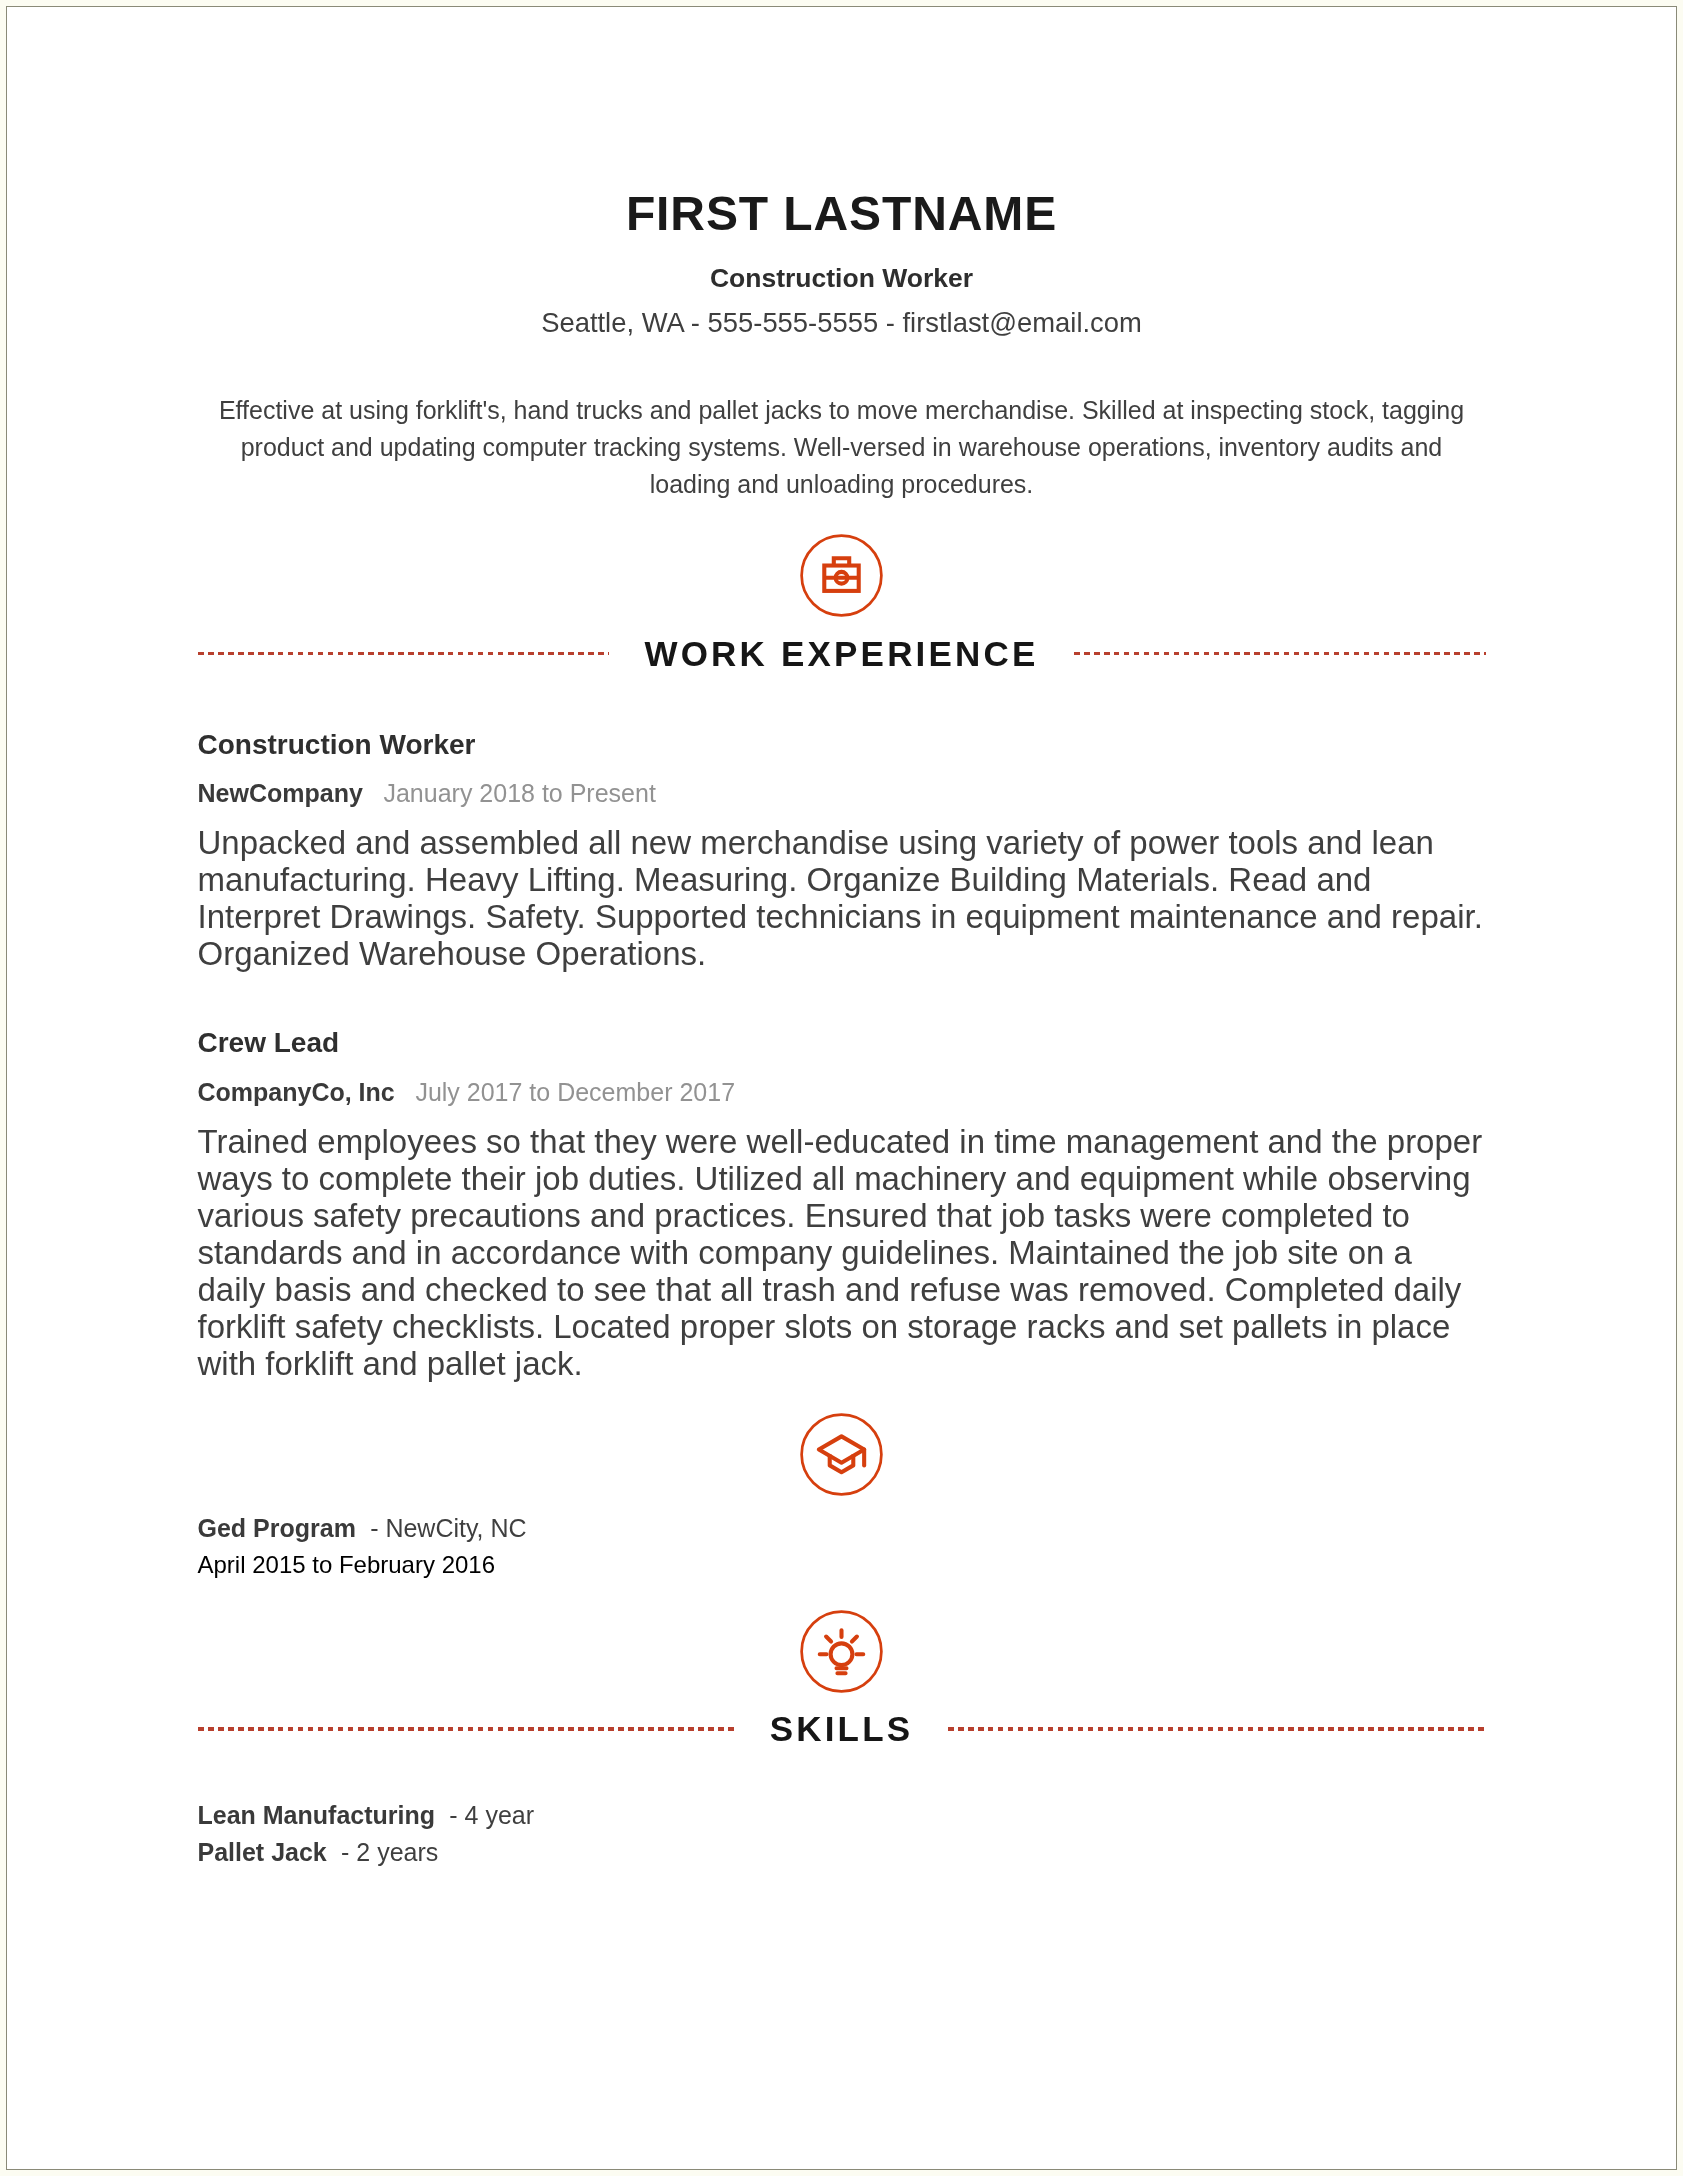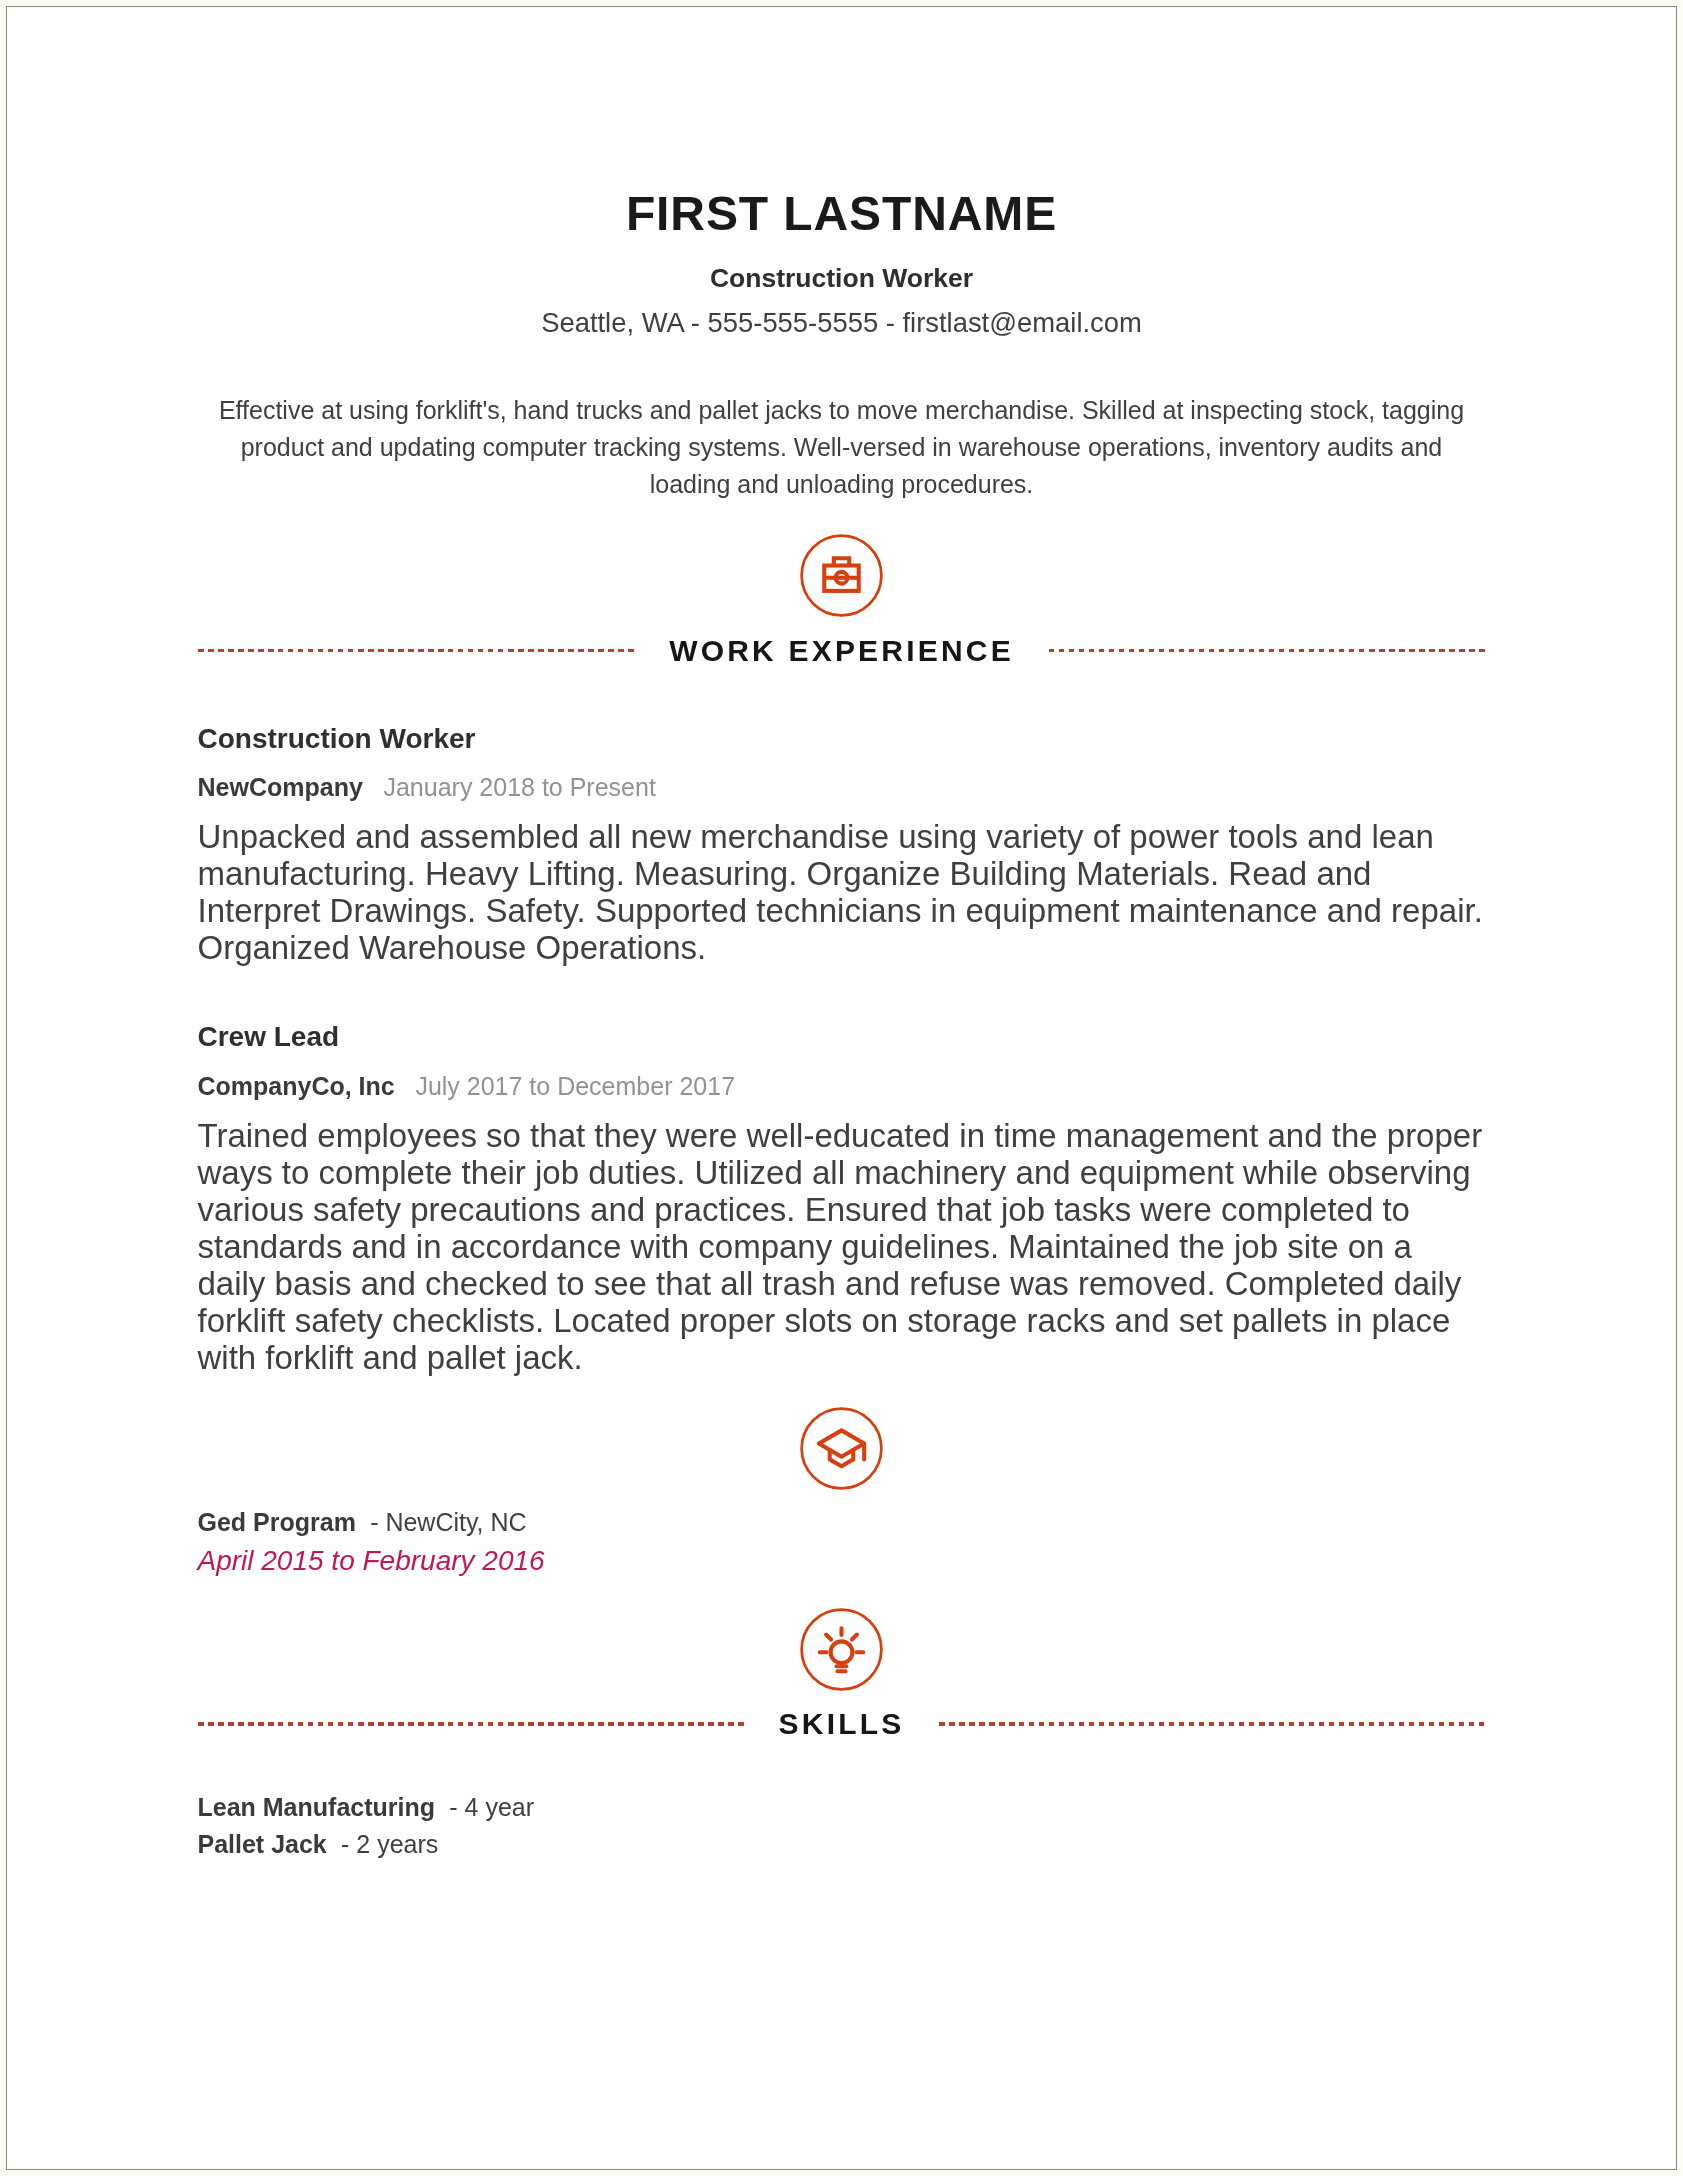--- a/index.html
+++ b/index.html
@@ -36,37 +36,37 @@
 
   
   .section-head { margin-top: 29px; display: flex; flex-direction: column; align-items: center; }
   .icon-circle { width: 87px; height: 87px; display: block; }
   .rule-row { display: flex; align-items: center; width: 100%; margin-top: 14.6px; }
   .rule {
     flex: 1; height: 3.7px;
     background: repeating-linear-gradient(90deg, #b8402e 0 5.5px, transparent 5.5px 10px);
   }
   .section-label {
-    margin: 0 35px; font-size: 30px; font-weight: bold;
+    margin: 0 35px; font-size: 35px; font-weight: bold;
     letter-spacing: 3.2px; color: #161616; white-space: nowrap;
   }
 
   
   .job-heading { margin-top: 55px; font-size: 28px; font-weight: bold; color: #2f2f2f; }
   .job-meta { margin-top: 18.3px; font-size: 25px; }
   .company { font-weight: bold; color: #3a3a3a; }
   .dates { color: #929292; margin-left: 13.7px; }
   .job-desc { margin-top: 16.4px; font-size: 33px; line-height: 37px; color: #3f3f3f; }
 
   
   .edu-heading { margin-top: 51px; font-size: 28px; font-weight: bold; color: #2f2f2f; }
   .edu-line { margin-top: 16.4px; font-size: 25px; color: #3f3f3f; }
   .edu-program { font-weight: bold; color: #3a3a3a; }
   .edu-location { margin-left: 7.3px; }
-  .edu-dates { margin-top: 7.3px; font-size: 28px; color: #be185d; font-style: italic; }
+  .edu-dates { margin-top: 7.3px; font-size: 24px; color: #000000; }
 
   
   .skills-list { margin-top: 48px; }
   .skill-line { font-size: 25px; line-height: 37px; color: #3f3f3f; }
   .skill-name { font-weight: bold; color: #3a3a3a; }
   .skill-duration { margin-left: 7.3px; }
 
   svg .stroke { fill: none; stroke: #d63f0e; stroke-width: 4.5; }
   svg .ring { fill: none; stroke: #d63f0e; stroke-width: 3; }
 </style>

